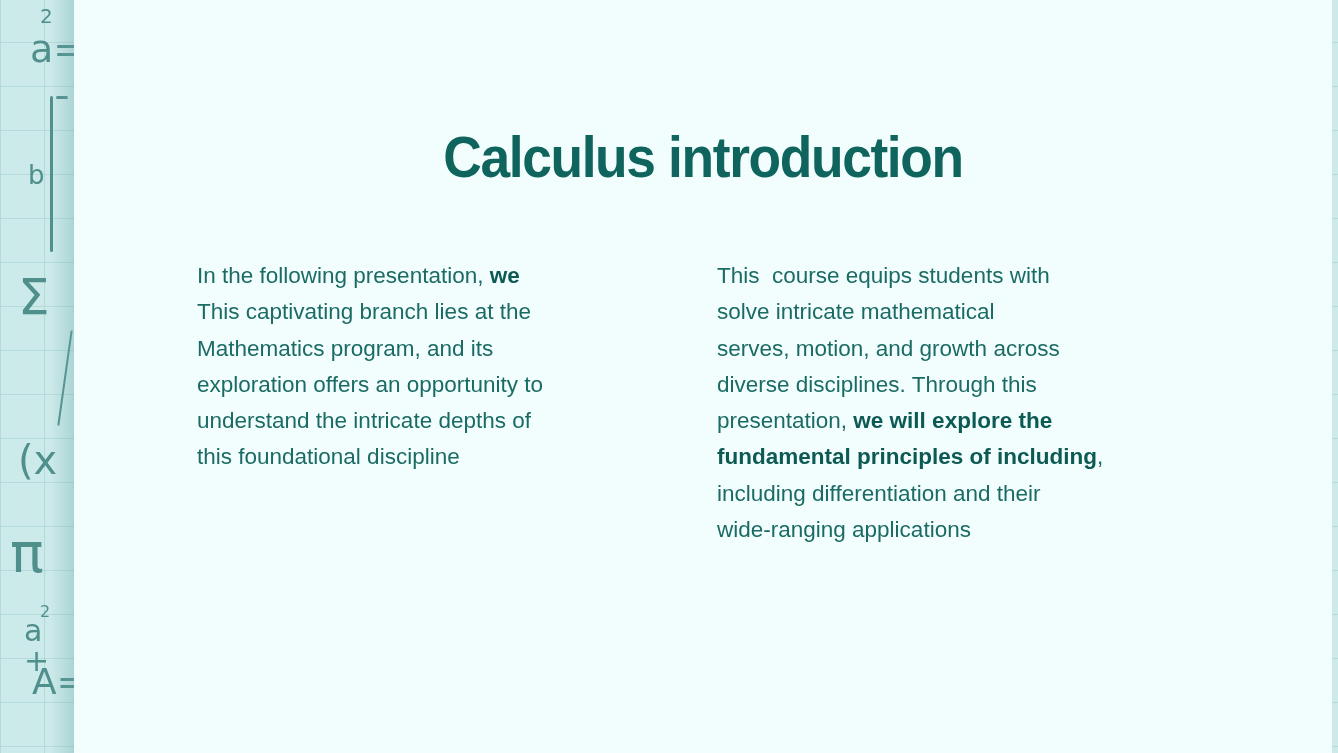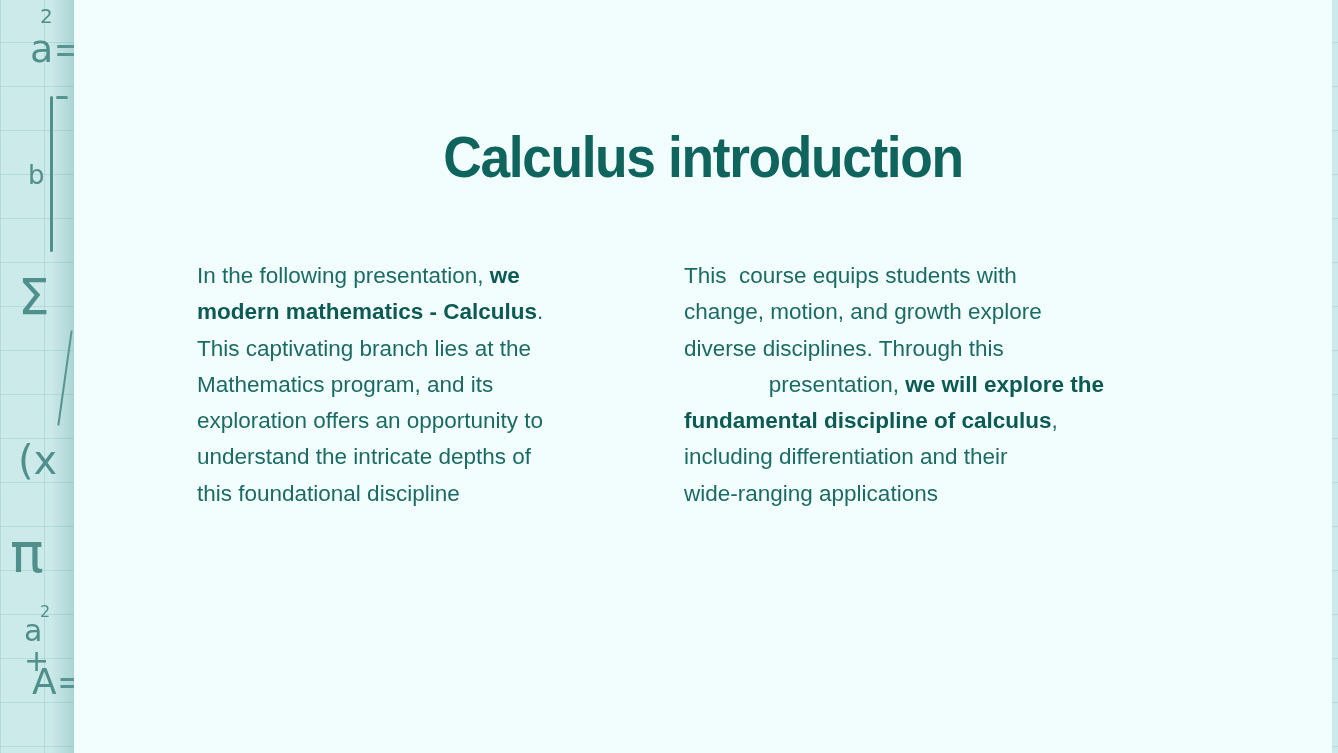--- a/index.html
+++ b/index.html
@@ -40,21 +40,21 @@
     font-family:"Liberation Sans", sans-serif; font-weight:bold;
     font-size:58px; letter-spacing:-1.5px; transform:scaleX(0.92);
   }
   .col {
     position:absolute; top:222px; width:420px;
     color:#1b6b64; font-size:22.5px; line-height:36.3px;
     font-family:"Liberation Sans", sans-serif;
     margin-top:36px;
   }
   .col.c1 { left:123px; }
-  .col.c2 { left:610px; }
+  .col.c2 { left:643px; }
   .col b { color:#0c5a53; font-weight:bold; }
   .ln { display:block; white-space:nowrap; }
 </style>
 </head>
 <body>
 
 <div class="side left">
   <span class="sym" style="left:40px;top:6px;font-size:20px;">2</span>
   <span class="sym" style="left:30px;top:30px;font-size:38px;">a=</span>
   <div class="line" style="left:50px;top:96px;width:3px;height:156px;"></div>
@@ -85,30 +85,30 @@
   <span class="sym" style="left:2px;top:656px;font-size:36px;">ac</span>
   <div class="line" style="left:0px;top:698px;width:68px;height:3px;"></div>
   <div class="shade"></div>
 </div>
 
 <div class="card">
   <h1 class="title">Calculus introduction</h1>
 
   <div class="col c1">
     <span class="ln"><span>In the following presentation, </span><b>we</b><span></span></span>
-    <span class="ln"><span></span><b>modern mathematics - Calculus</b><span>.</span></span>
     <span class="ln"><span>This captivating branch lies at the</span><b></b><span></span></span>
     <span class="ln"><span>Mathematics program, and its</span><b></b><span></span></span>
     <span class="ln"><span>exploration offers an opportunity to</span><b></b><span></span></span>
     <span class="ln"><span>understand the intricate depths of</span><b></b><span></span></span>
     <span class="ln"><span>this foundational discipline</span><b></b><span></span></span>
   </div>
 
   <div class="col c2">
     <span class="ln" style="white-space:pre;"><span>This  course equips students with</span><b></b><span></span></span>
-    <span class="ln"><span>change, motion, and growth explore</span><b></b><span></span></span>
+    <span class="ln"><span>solve intricate mathematical</span><b></b><span></span></span>
+    <span class="ln"><span>serves, motion, and growth across</span><b></b><span></span></span>
     <span class="ln"><span>diverse disciplines. Through this</span><b></b><span></span></span>
-    <span class="ln" style="white-space:pre;text-align:right;"><span>presentation, </span><b>we will explore the</b><span></span></span>
-    <span class="ln"><span></span><b>fundamental discipline of calculus</b><span>,</span></span>
+    <span class="ln" style="white-space:pre;"><span>presentation, </span><b>we will explore the</b><span></span></span>
+    <span class="ln"><span></span><b>fundamental principles of including</b><span>,</span></span>
     <span class="ln"><span>including differentiation and their</span><b></b><span></span></span>
     <span class="ln"><span>wide-ranging applications</span><b></b><span></span></span>
   </div>
 </div>
 
 </body></html>

